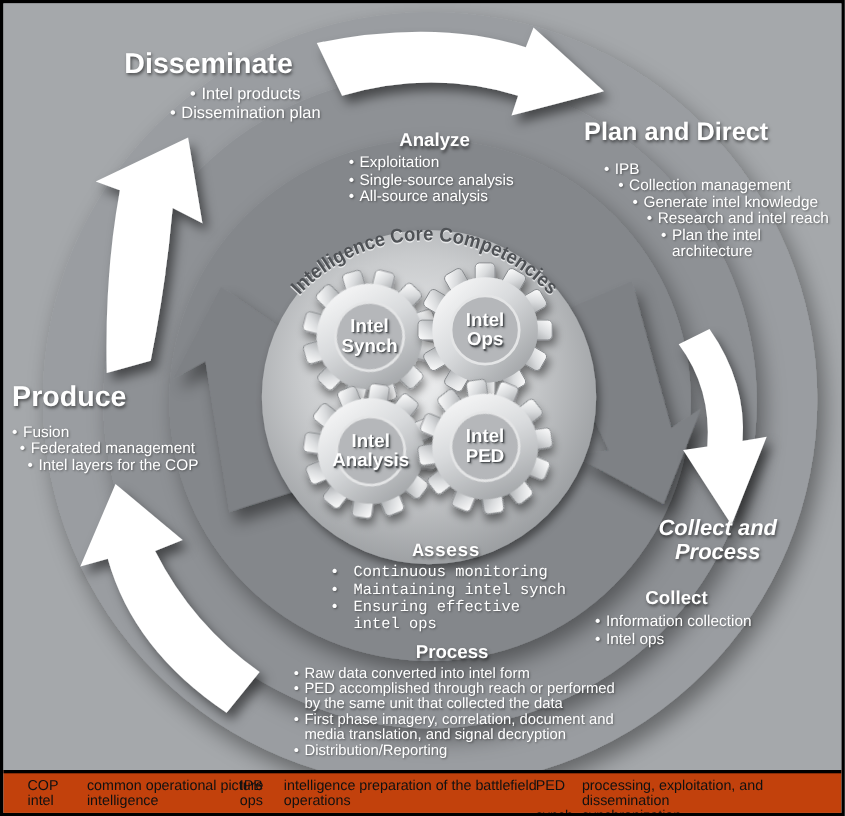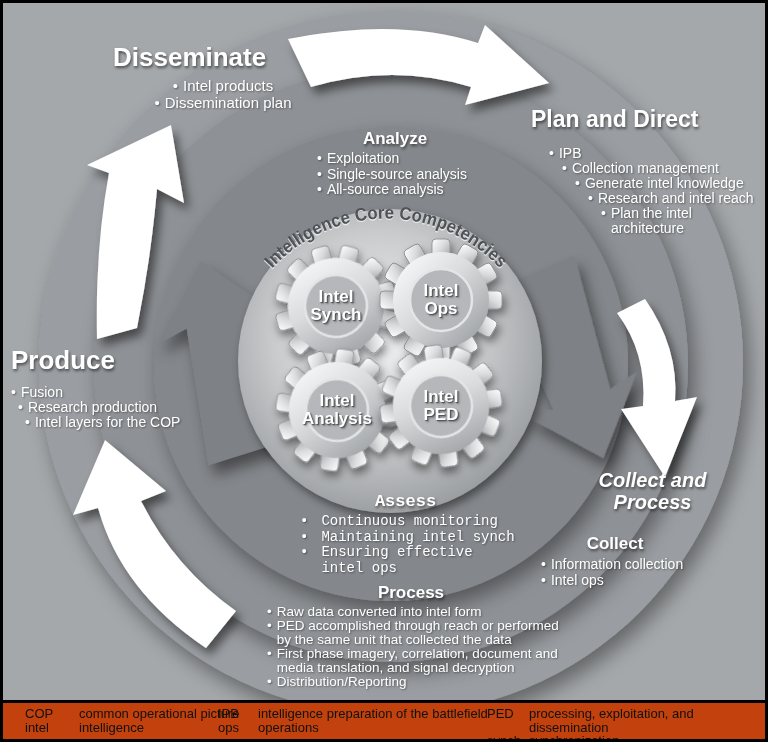--- a/index.html
+++ b/index.html
@@ -23,21 +23,21 @@
   .bullets{font-size:14px;line-height:15.5px;margin-top:3px;}
   .bullet{display:flex;text-shadow:1px 1px 2px rgba(0,0,0,.4);}
   .dot{flex:0 0 auto;margin-right:5px;}
   .bullet-text{white-space:normal;}
   .center-list .bullet{justify-content:center;}
   .gap-wide .dot{margin-right:13px;margin-left:12px;}
 
   .disseminate{left:110px;top:40px;width:220px;text-align:left;}
   .disseminate .bullets{font-size:15px;line-height:17px;margin-top:6px;}
 
-  .analyze{left:302px;top:126px;width:200px;}
+  .analyze{left:302px;top:115px;width:200px;}
   .analyze .phase-title{text-align:center;width:180px;}
   .analyze .bullets{padding-left:12px;}
 
   .plan-direct{left:528px;top:104px;width:236px;}
   .plan-direct .bullets{margin-top:14px;line-height:15px;}
   .plan-direct .bullet:nth-child(1){margin-left:18px;}
   .plan-direct .bullet:nth-child(2){margin-left:31px;}
   .plan-direct .bullet:nth-child(3){margin-left:44px;}
   .plan-direct .bullet:nth-child(4){margin-left:57px;}
   .plan-direct .bullet:nth-child(5){margin-left:70px;}
@@ -225,21 +225,21 @@
 
     <div class="phase produce">
       <div class="phase-title t-xl">Produce</div>
       <div class="bullets">
           <div class="bullet">
             <span class="dot">•</span>
             <span class="bullet-text">Fusion</span>
           </div>
           <div class="bullet">
             <span class="dot">•</span>
-            <span class="bullet-text">Research production</span>
+            <span class="bullet-text">Federated management</span>
           </div>
           <div class="bullet">
             <span class="dot">•</span>
             <span class="bullet-text">Intel layers for the COP</span>
           </div>
         </div>
     </div>
 
     <div class="phase collect-process">
       <div class="phase-title t-md">Collect and</div>

